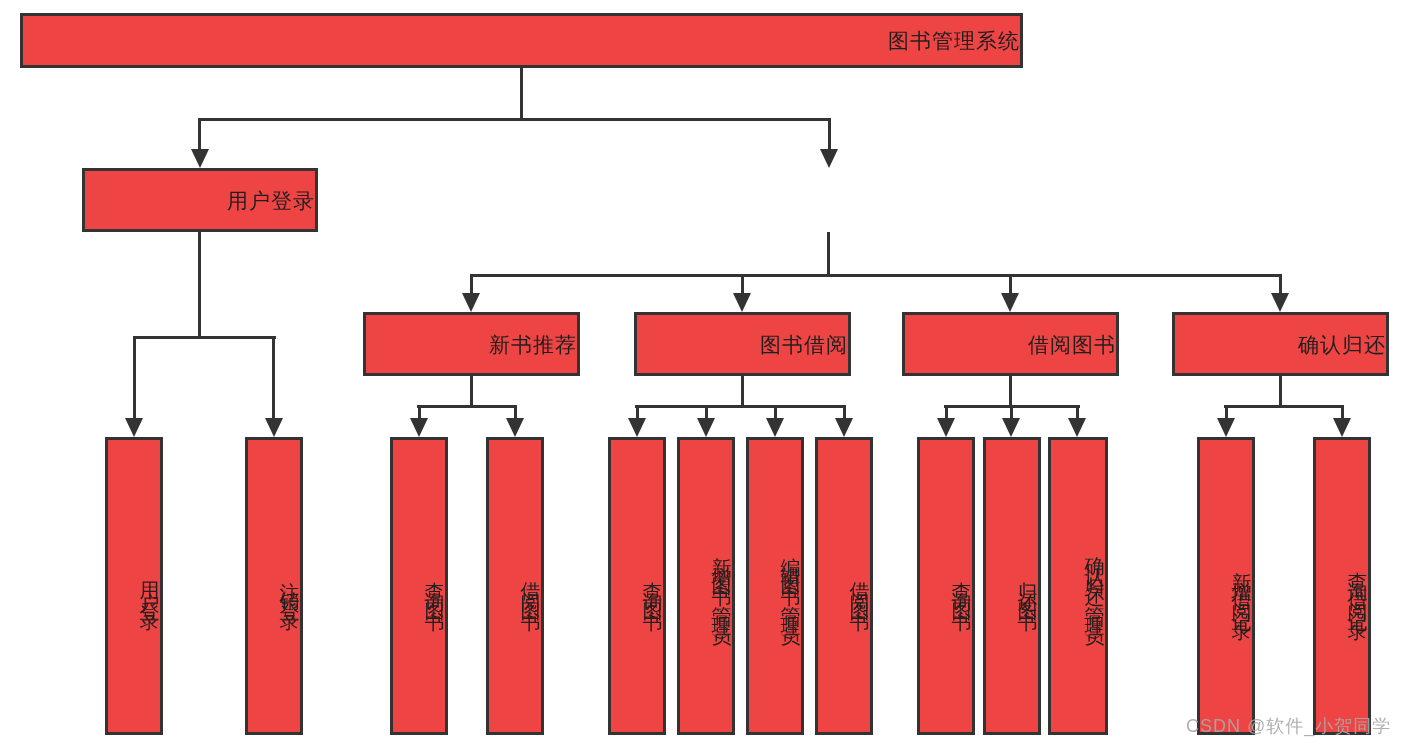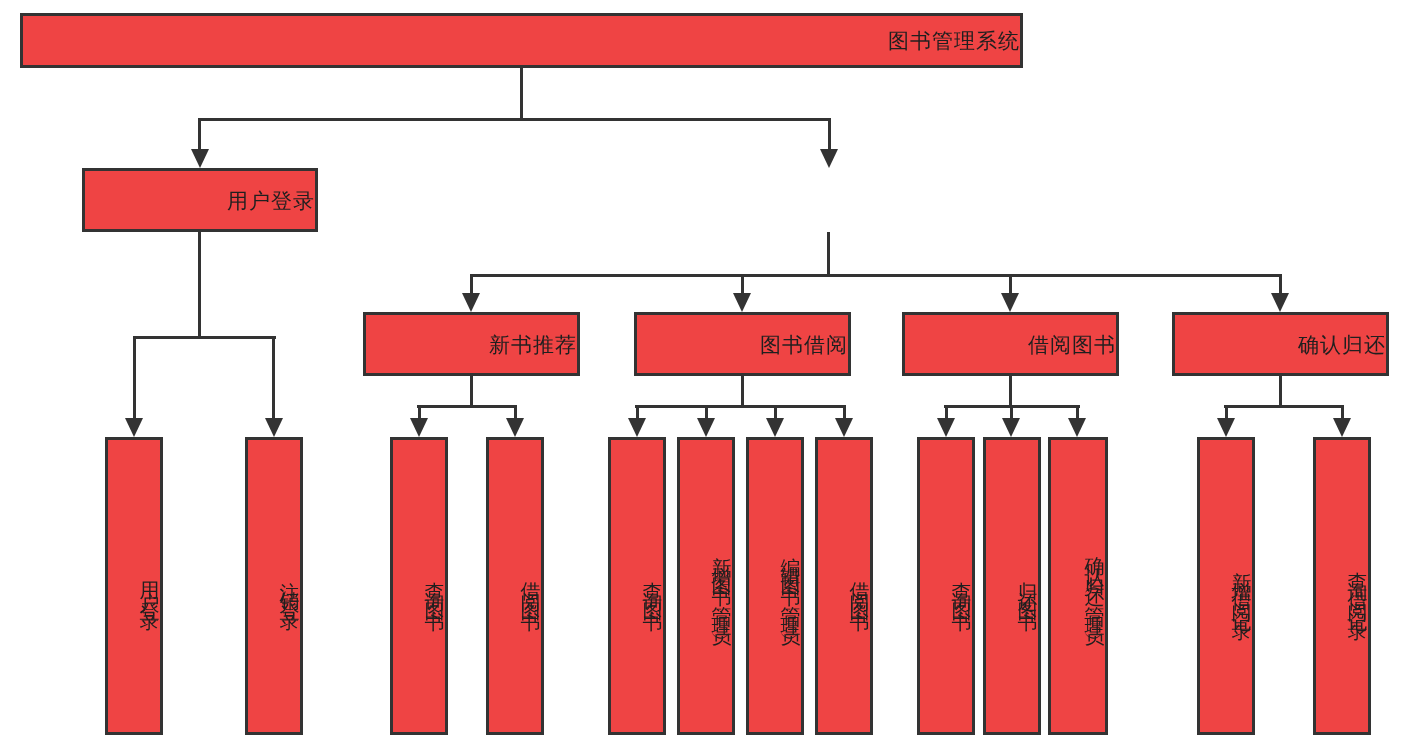--- a/index.html
+++ b/index.html
@@ -163,14 +163,15 @@
     <span class="vlabel">确认归还（管理员）</span>
   </div>
 
   <div class="box" style="left:1197px;top:437px;width:58px;height:298px;">
     <span class="vlabel">新增借阅记录</span>
   </div>
   <div class="box" style="left:1313px;top:437px;width:58px;height:298px;">
     <span class="vlabel">查询借阅记录</span>
   </div>
 
+  <div class="watermark">CSDN @软件_小贺同学</div>
 
 </div>
 
 </body></html>

